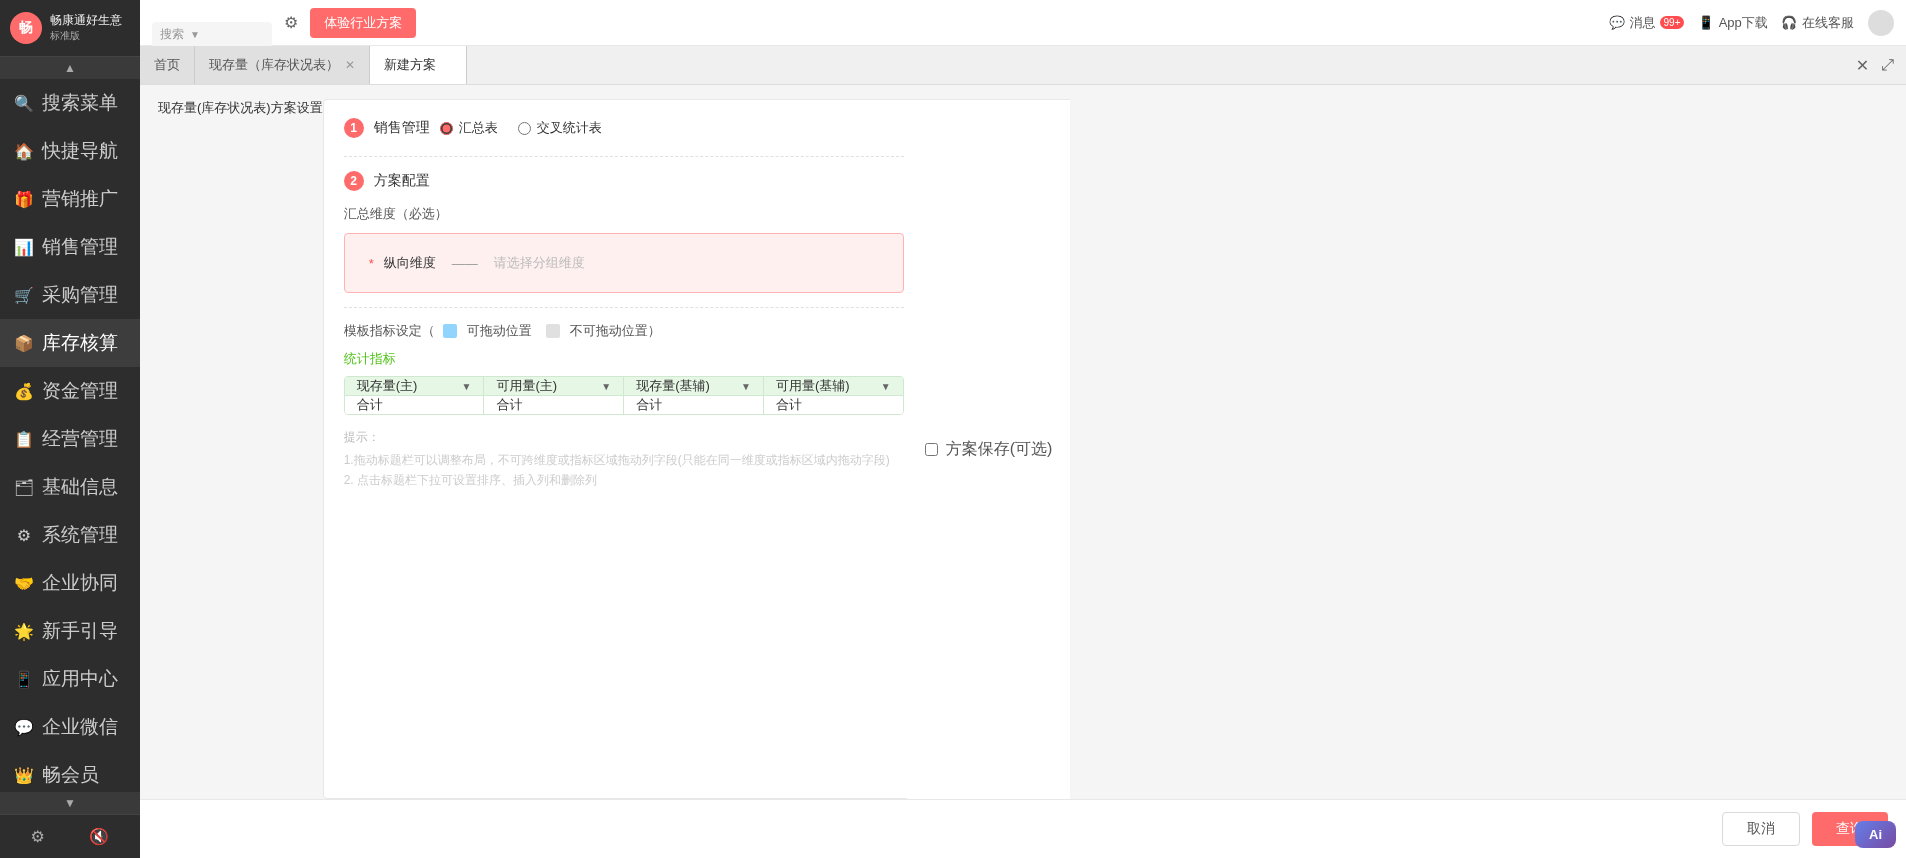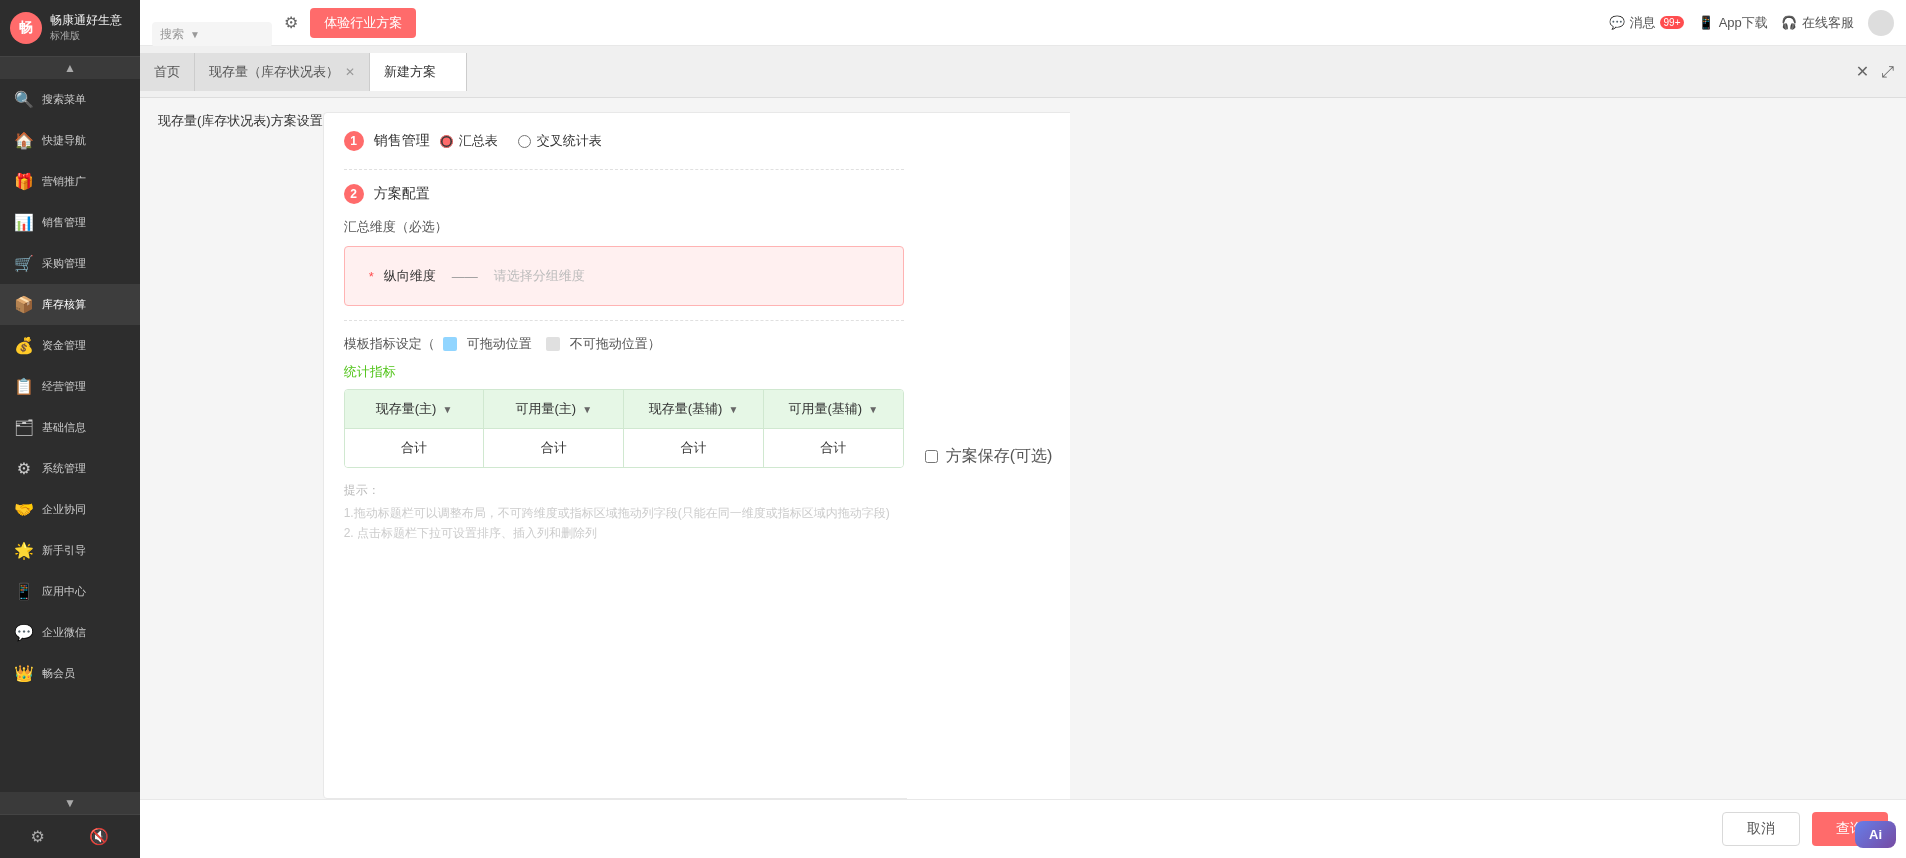--- a/index.html
+++ b/index.html
@@ -38,21 +38,21 @@
     }
     .sidebar-nav { flex: 1; overflow-y: auto; }
     .sidebar-nav::-webkit-scrollbar { width: 0; }
     .sidebar-item {
       display: flex; align-items: center; gap: 8px;
       padding: 11px 14px; cursor: pointer; color: #ccc;
       transition: background 0.2s;
     }
     .sidebar-item.active { background: #3d3d3d; color: #fff; }
     .sidebar-item-icon { font-size: 16px; width: 20px; text-align: center; flex-shrink: 0; }
-    .sidebar-item-label { font-size: 11px; }
+    .sidebar-item-label { font-size: 19px; }
     .sidebar-bottom {
       border-top: 1px solid #444;
       display: flex; justify-content: space-around;
       padding: 8px;
     }
     .sidebar-bottom-btn { background: none; border: none; color: #aaa; cursor: pointer; font-size: 16px; padding: 4px 8px; }
 
     
     .main { flex: 1; display: flex; flex-direction: column; overflow: hidden; }
 
@@ -94,21 +94,21 @@
     .topbar-avatar { width: 26px; height: 26px; background: #ddd; border-radius: 50%; }
 
     
     .tabbar {
       background: #f0f0f0;
       display: flex;
       align-items: center;
       padding: 0 0 0 0;
       border-bottom: 1px solid #ddd;
       flex-shrink: 0;
-      height: 52px;
+      height: 39px;
     }
     .tab {
       display: flex; align-items: center; gap: 6px;
       padding: 0 14px; height: 38px; cursor: pointer;
       background: #e0e0e0; border-right: 1px solid #ccc;
       color: #555; font-size: 13px;
       white-space: nowrap;
     }
     .tab.active { background: #fff; color: #333; }
     .tab-close { color: #999; font-size: 12px; cursor: pointer; }
@@ -182,22 +182,22 @@
     }
     .indicator-badge-label { font-size: 13px; color: #555; margin-right: 6px; }
 
     
     .stats-section { margin-bottom: 14px; }
     .stats-section-title { color: #52c41a; font-size: 13px; font-weight: 500; margin-bottom: 8px; }
     .stats-table { border: 1px solid #d0e8d0; border-radius: 4px; overflow: hidden; display: inline-table; min-width: 560px; }
     .stats-table-header { display: flex; background: #e6f7e6; }
     .stats-table-body { display: flex; background: #fff; }
     .stats-cell {
-      flex: 1; min-width: 130px; padding: 10px 12px;
-      display: flex; align-items: center; justify-content: center;
+      flex: 1; min-width: 130px; padding: 0 12px;
+      display: flex; align-items: center; justify-content: space-between;
       border-right: 1px solid #d0e8d0; font-size: 13px; color: #333;
       gap: 6px;
     }
     .stats-cell:last-child { border-right: none; }
     .stats-cell-body { border-top: 1px solid #d0e8d0; }
     .chevron-down { font-size: 10px; color: #666; cursor: pointer; }
 
     
     .hint-section { margin-top: 8px; }
     .hint-title { font-size: 12px; color: #bbb; margin-bottom: 4px; }

